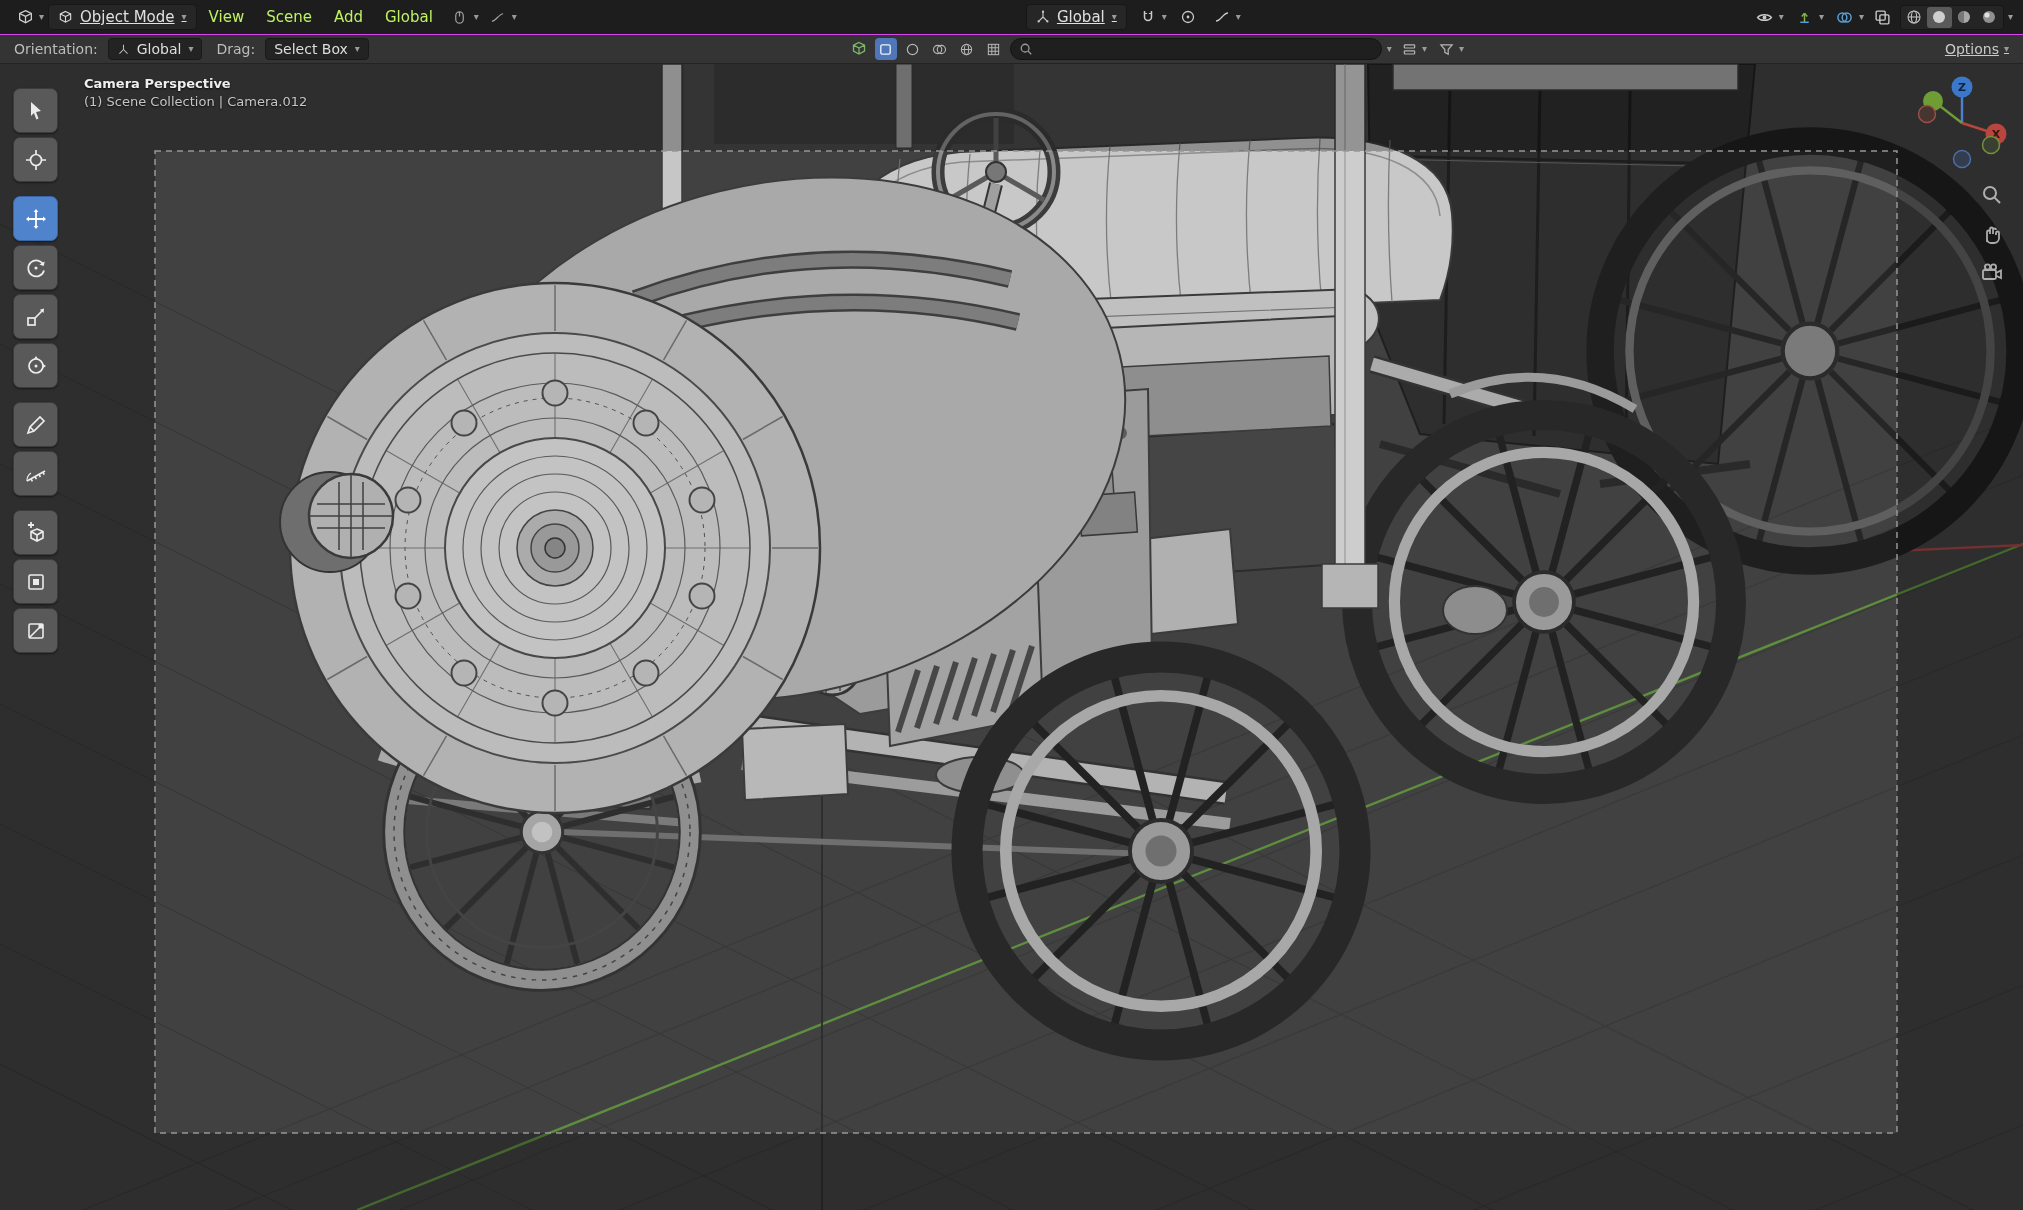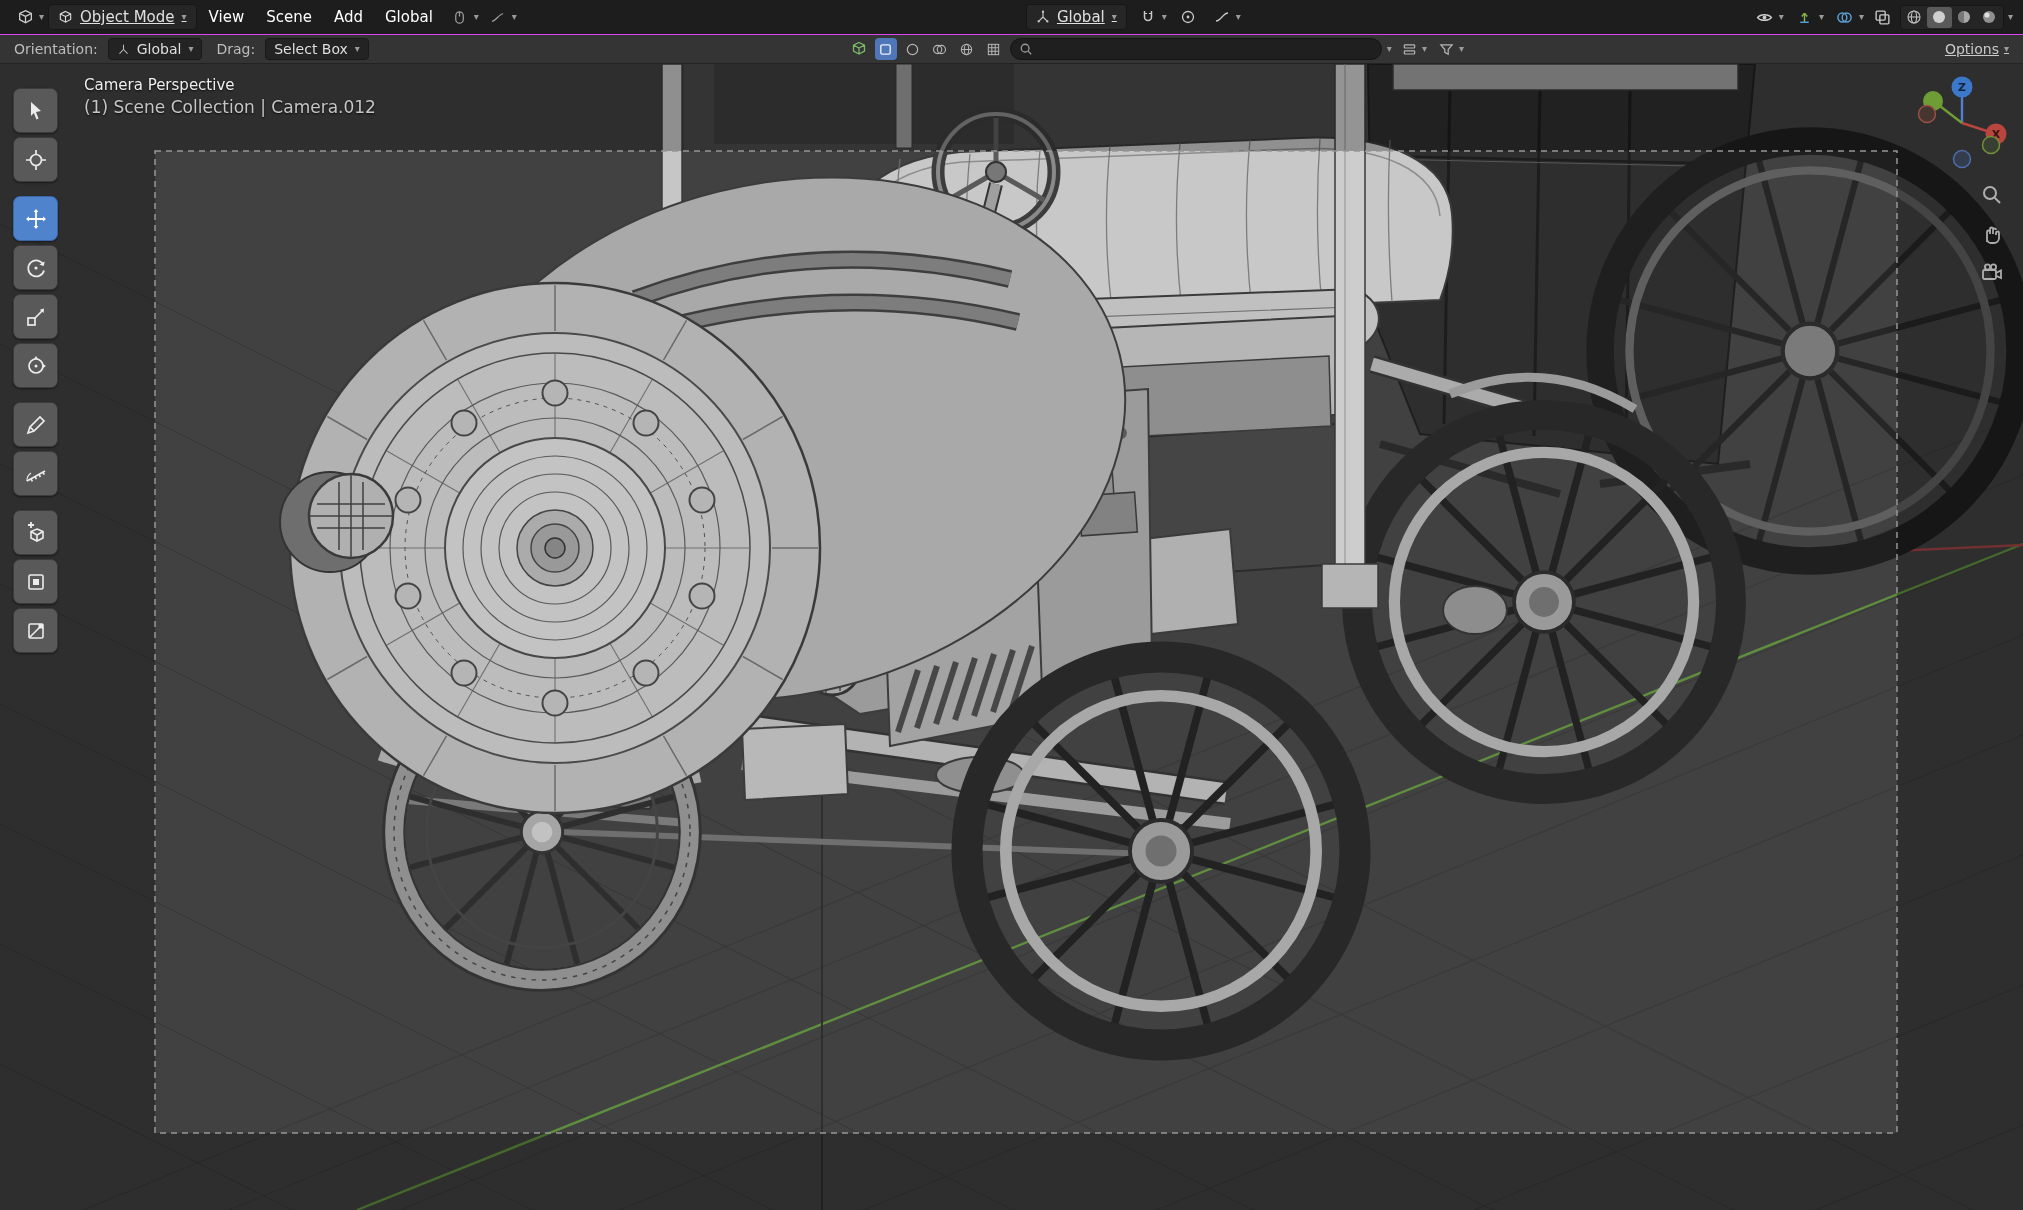--- a/index.html
+++ b/index.html
@@ -15,21 +15,21 @@
 
   
   .topbar {
     height:34px; background:#1d1d1d;
     display:flex; align-items:center; padding:0 10px; gap:2px;
     position:relative; z-index:5;
   }
   .tb-left, .tb-center, .tb-right { display:flex; align-items:center; gap:2px; }
   .tb-center { margin:0 auto; gap:6px; }
   .tb-right { gap:4px; }
-  .menu-item { padding:4px 10px; border-radius:4px; color:#ffffff; cursor:default;text-align:right; }
+  .menu-item { padding:4px 10px; border-radius:4px; color:#bef264; cursor:default;text-align:right; }
   .pill {
     display:flex; align-items:center; gap:7px;
     background:#262626; border:1px solid #171717; border-radius:4px;
     padding:3px 9px; color:#e0e0e0;text-decoration:underline;
   }
   .chev { font-size:10px; color:#9a9a9a; line-height:1; }
   .icon-btn {
     width:26px; height:24px; display:flex; align-items:center; justify-content:center;
     border-radius:4px;
   }
@@ -62,22 +62,22 @@
     background:transparent; border:none; outline:none; color:#ddd;
     font-family:inherit; font-size:13px; width:100%;
   }
   .ts-right { display:flex; align-items:center; gap:6px;text-decoration:underline; }
 
   
   .viewport { position:relative; width:2023px; height:1146px; background:#414141; overflow:hidden; }
   .scene { position:absolute; left:0; top:0; }
 
   .vp-text { position:absolute; left:84px; top:12px; text-shadow:0 1px 2px rgba(0,0,0,.85); pointer-events:none; }
-  .vp-line1 { font-size:15px; color:#eeeeee; }
-  .vp-line2 { font-size:17px; color:#c6c6c6; margin-top:3px; }
+  .vp-line1 { font-size:13px; color:#eeeeee;font-weight:bold; }
+  .vp-line2 { font-size:13px; color:#c6c6c6; margin-top:3px; }
 
   
   .toolbar { position:absolute; left:13px; top:24px; display:flex; flex-direction:column; gap:4px; z-index:4; }
   .tool-group { display:flex; flex-direction:column; gap:4px; margin-bottom:10px; }
   .tool-btn {
     width:45px; height:45px; border-radius:7px; background:#595959;
     display:flex; align-items:center; justify-content:center;
     box-shadow:0 1px 2px rgba(0,0,0,.45); border:1px solid #3c3c3c;
   }
   .tool-btn.active { background:#4f83cc; border-color:#3a66a6; }

